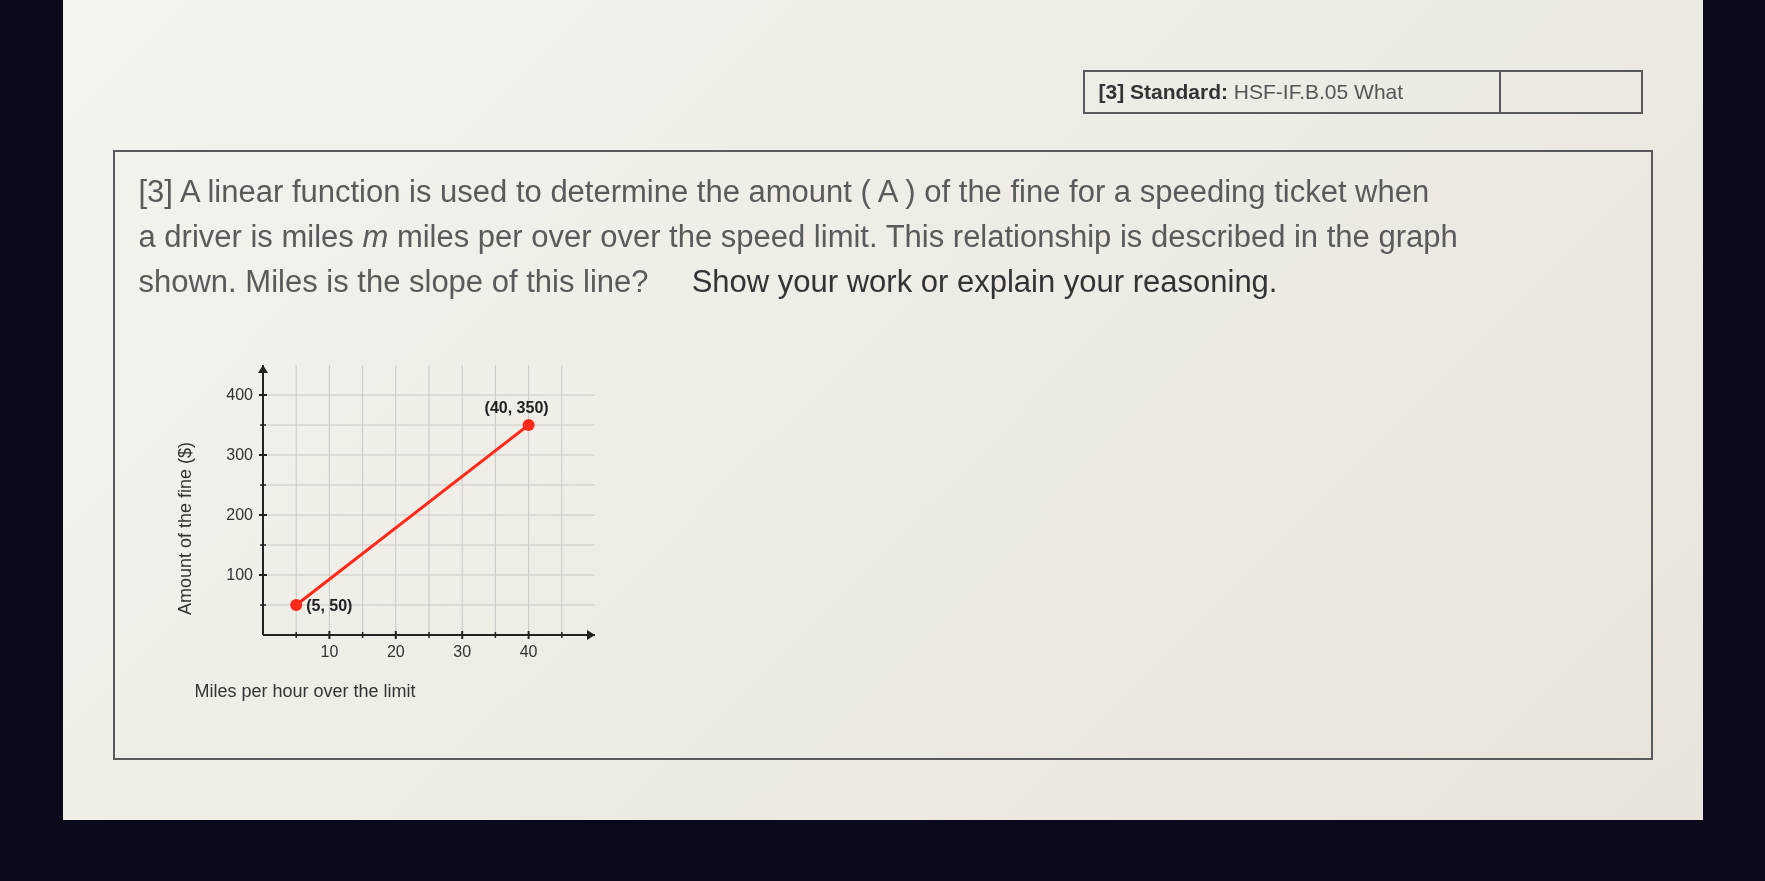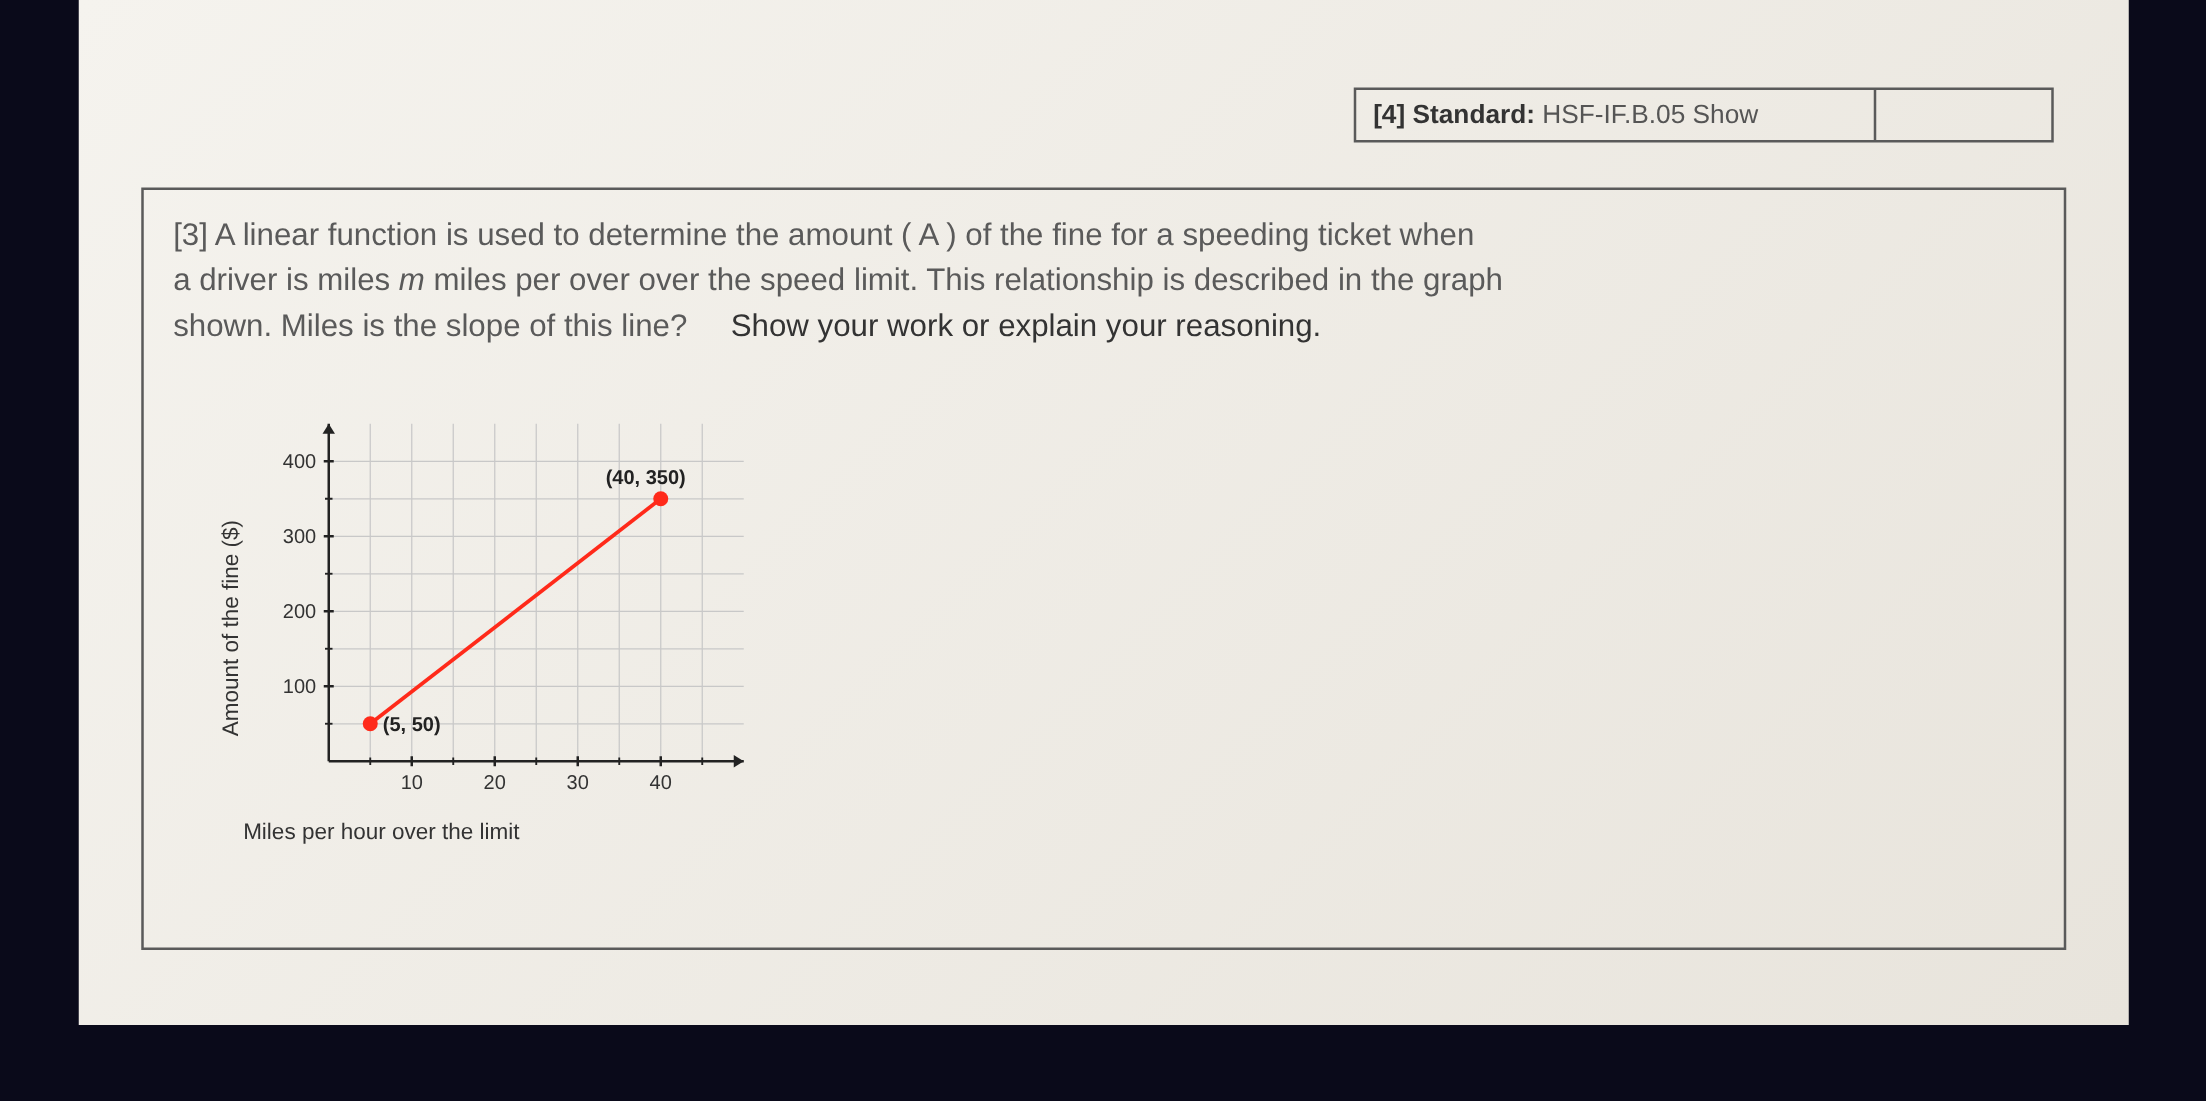--- a/index.html
+++ b/index.html
@@ -41,21 +41,21 @@
   }
   .standard-main b { color: #333; font-weight: bold; }
   .question-box {
     border: 2px solid #5a5a5a;
     margin-top: 36px;
     padding: 18px 24px 40px 24px;
     min-height: 610px;
     position: relative;
   }
   .question-text {
-    font-size: 25px;
+    font-size: 31px;
     color: #5a5a5a;
     line-height: 1.45;
   }
   .question-text .italic { font-style: italic; }
   .question-text .bold { font-weight: normal; color: #333; }
   .chart-wrap {
     margin-top: 50px;
     margin-left: 36px;
     display: flex;
     align-items: center;
@@ -78,22 +78,22 @@
   }
   svg { display: block; }
 </style>
 </head>
 <body>
 
 <div class="page">
 
   <div class="standard-box">
     <div class="standard-main">
-      <b>[4] Standard:</b>
-      <span>HSF-IF.B.05 Show</span>
+      <b>[3] Standard:</b>
+      <span>HSF-IF.B.05 What</span>
     </div>
     <div class="standard-score"></div>
   </div>
 
   <div class="question-box">
     <div class="question-text">
       <span>[3]</span>
       <span>A linear function is used to determine the amount ( A ) of the fine for a speeding ticket when</span><br>
       <span>a driver is miles </span><span class="italic">m</span><span> miles per over over the speed limit. This relationship is described in the graph</span><br>
       <span>shown.  Miles is the slope of this line?</span>

